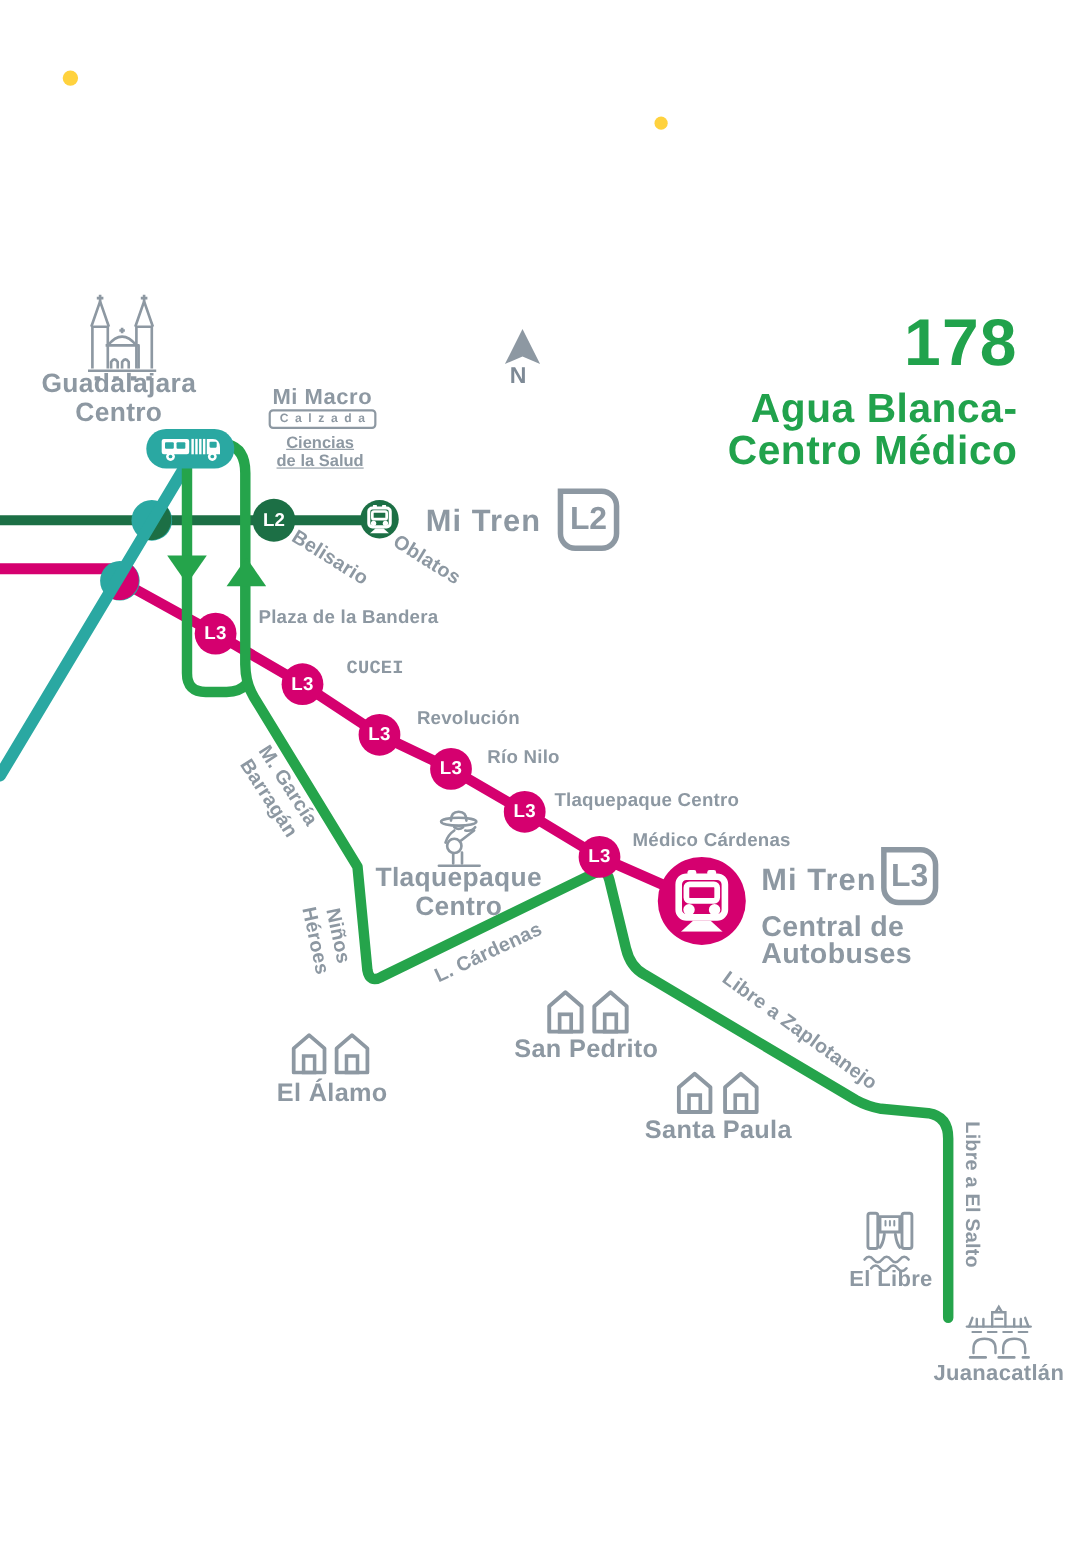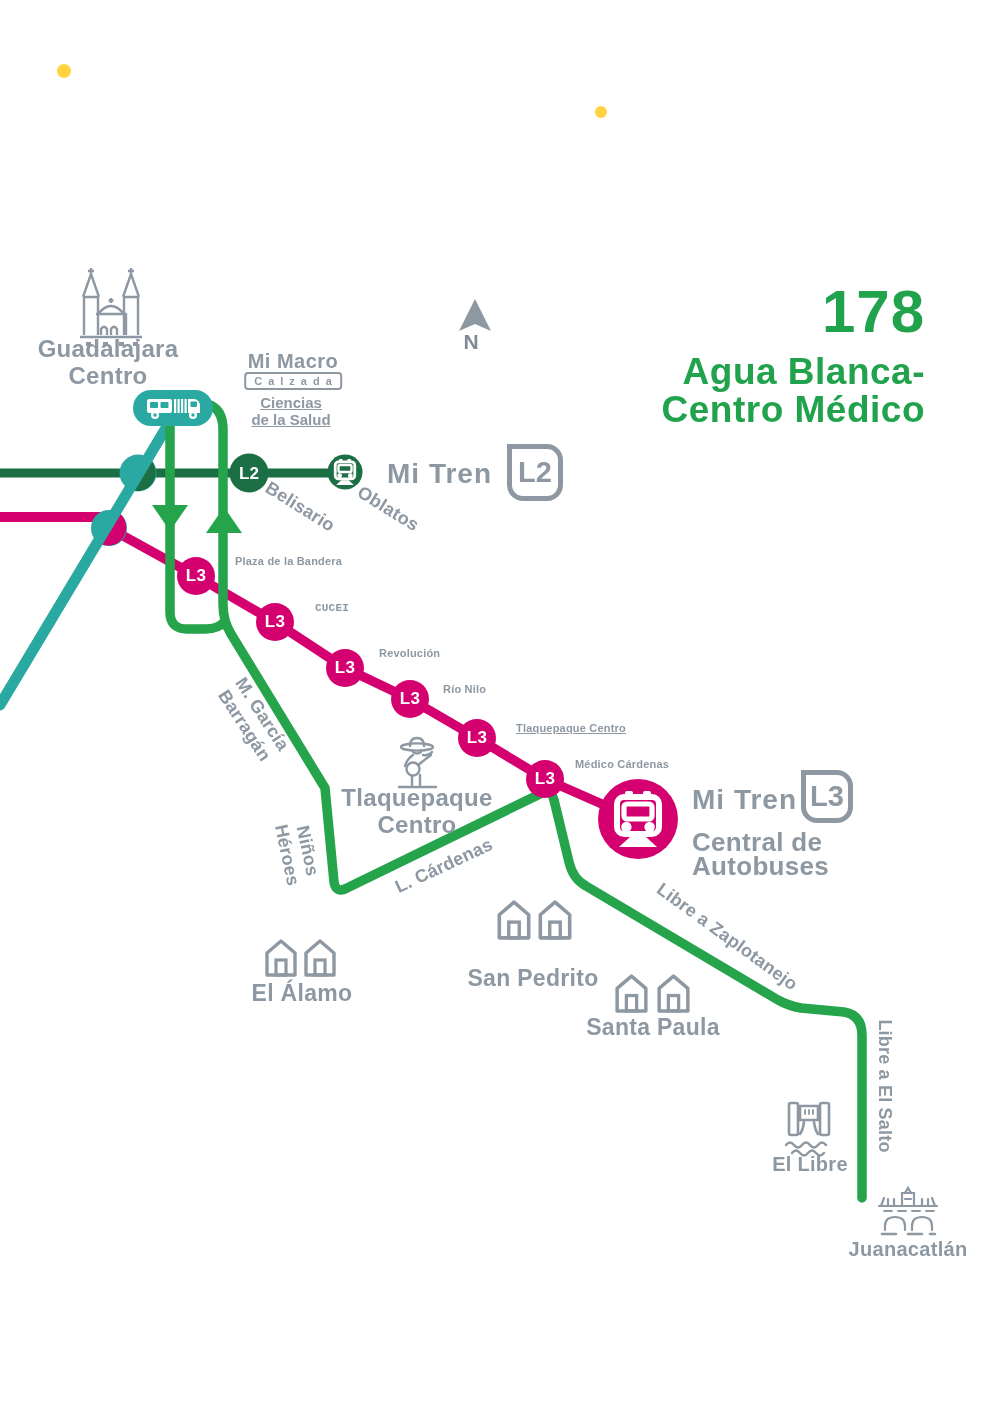--- a/index.html
+++ b/index.html
@@ -13,21 +13,21 @@
   }
   html,body{margin:0;padding:0;}
   body{background:#ffffff;font-family:"Liberation Sans",sans-serif;}
   #map{position:relative;width:992px;height:1417px;background:#fff;overflow:hidden;}
   #map svg.layer{position:absolute;left:0;top:0;}
 
   .lbl{position:absolute;color:var(--label-gray);font-weight:bold;white-space:nowrap;
        transform:translate(-50%,-50%);text-align:center;}
   .lbl-left{transform:translateY(-50%);text-align:left;}
   .fs15{font-size:15px;}
-  .fs17{font-size:11px;letter-spacing:.2px;}
+  .fs17{font-size:17px;letter-spacing:.2px;}
   .fs18{font-size:18px;letter-spacing:.2px;}
   .fs20{font-size:20px;letter-spacing:.3px;}
   .fs23{font-size:23px;letter-spacing:.3px;line-height:22px;}
   .two-line{line-height:21px;}
   .big-place{font-size:24px;line-height:27px;letter-spacing:.3px;}
 
   .rot32{transform:translate(-50%,-50%) rotate(32deg);}
   .rot36{transform:translate(-50%,-50%) rotate(36deg);}
   .rot57{transform:translate(-50%,-50%) rotate(57deg);}
   .rot78{transform:translate(-50%,-50%) rotate(78deg);}
@@ -234,21 +234,21 @@
   <div class="badge-circle badge-l3" style="left:275px;top:622px;">L3</div>
   <div class="badge-circle badge-l3" style="left:345px;top:668px;">L3</div>
   <div class="badge-circle badge-l3" style="left:410px;top:699px;">L3</div>
   <div class="badge-circle badge-l3" style="left:477px;top:738px;">L3</div>
   <div class="badge-circle badge-l3" style="left:545px;top:779px;">L3</div>
 
   <div class="lbl lbl-left fs17" style="left:235px;top:561px;">Plaza de la Bandera</div>
   <div class="lbl lbl-left fs17" style="left:315px;top:608px;font-family:Liberation Mono, monospace;">CUCEI</div>
   <div class="lbl lbl-left fs17" style="left:379px;top:653px;">Revolución</div>
   <div class="lbl lbl-left fs17" style="left:443px;top:689px;">Río Nilo</div>
-  <div class="lbl lbl-left fs17" style="left:516px;top:728px;text-decoration:underline;">Tlaquepaque Centro</div>
+  <div class="lbl lbl-left fs17" style="left:504px;top:728px;">Tlaquepaque Centro</div>
   <div class="lbl lbl-left fs17" style="left:575px;top:764px;">Médico Cárdenas</div>
 
   <div class="mitren" style="left:692px;top:784px;">Mi Tren</div>
   <div class="frame-badge frame-l3">L3</div>
   <div class="terminal-name" style="left:692px;top:830px;">
     <div>Central de</div>
     <div>Autobuses</div>
   </div>
 
   <div class="lbl fs18 two-line rot57" style="left:253px;top:720px;">
@@ -261,18 +261,18 @@
   </div>
   <div class="lbl fs18 rotm25" style="left:444px;top:866px;">L. Cárdenas</div>
   <div class="lbl fs18 rot36" style="left:727px;top:937px;">Libre a Zaplotanejo</div>
   <div class="lbl fs18 rot90" style="left:884px;top:1086px;">Libre a El Salto</div>
 
   <div class="lbl big-place" style="left:417px;top:811px;">
     <div>Tlaquepaque</div>
     <div>Centro</div>
   </div>
   <div class="lbl fs23" style="left:302px;top:993px;">El Álamo</div>
-  <div class="lbl fs23" style="left:533px;top:953px;margin-top:25px;">San Pedrito</div>
+  <div class="lbl fs23" style="left:533px;top:953px;">San Pedrito</div>
   <div class="lbl fs23" style="left:653px;top:1027px;">Santa Paula</div>
   <div class="lbl fs20" style="left:810px;top:1164px;">El Libre</div>
   <div class="lbl fs20" style="left:908px;top:1249px;">Juanacatlán</div>
 
 </div>
 
 </body></html>

